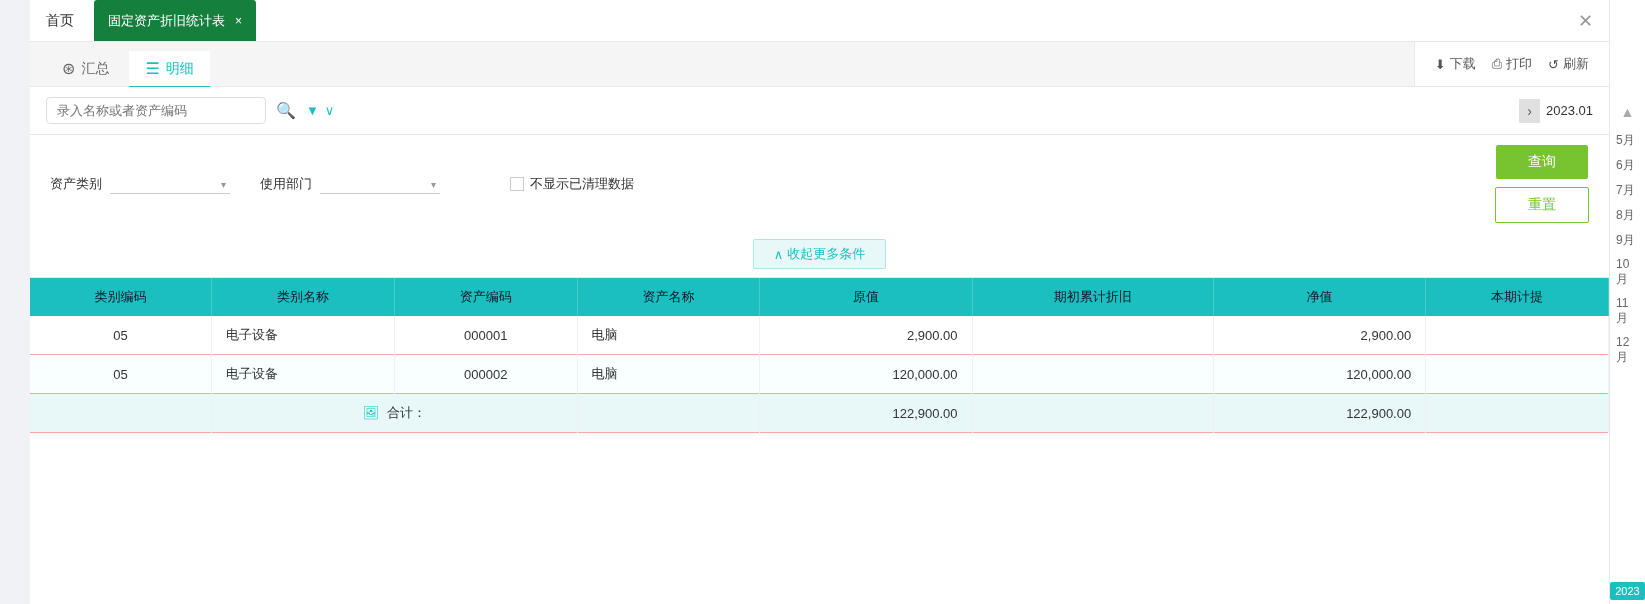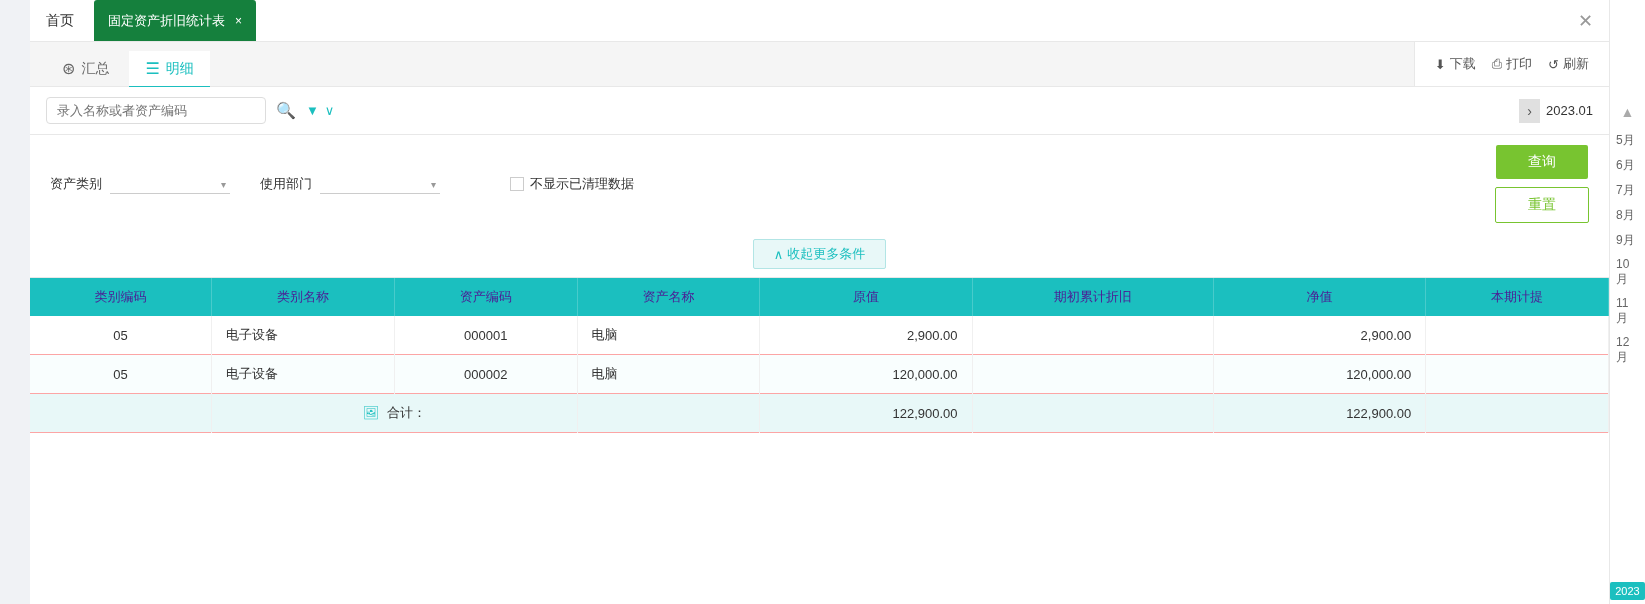--- a/index.html
+++ b/index.html
@@ -276,21 +276,21 @@
       overflow: auto;
       background: #fff;
     }
     table {
       width: 100%;
       border-collapse: collapse;
       font-size: 13px;
     }
     thead tr {
       background: #1bbfbf;
-      color: #4c1d95;
+      color: #0f172a;
     }
     thead th {
       padding: 10px 14px;
       text-align: center;
       font-weight: 500;
       border-right: 1px solid rgba(255,255,255,0.2);
       white-space: nowrap;
     }
     tbody tr {
       background: #fff;

